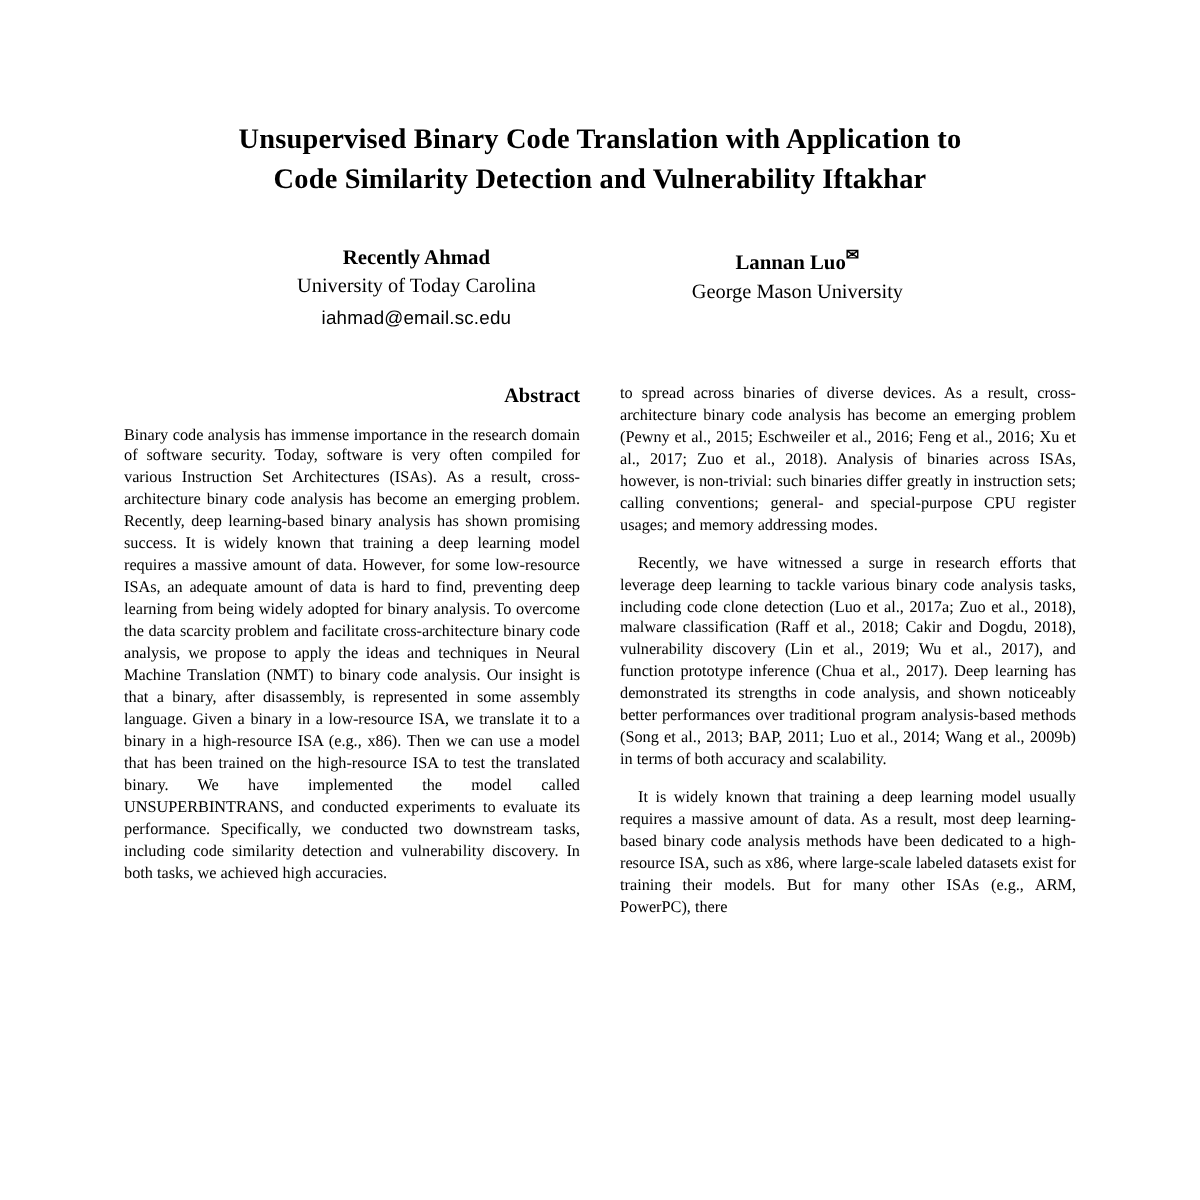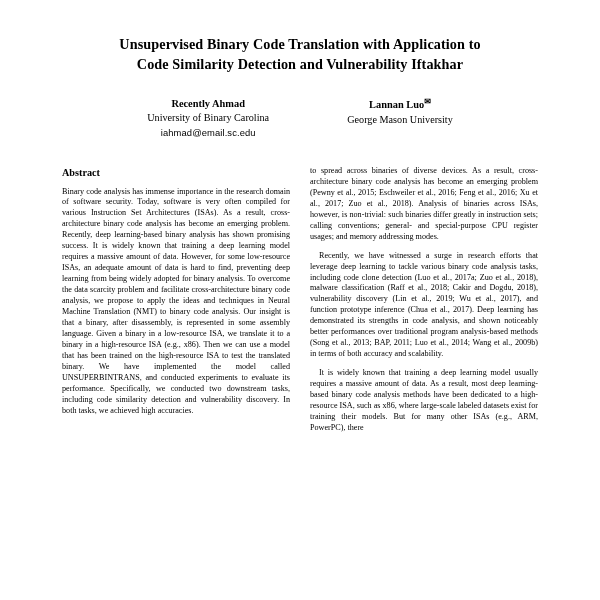--- a/index.html
+++ b/index.html
@@ -11,21 +11,21 @@
     height: 600px;
     background: #ffffff;
     font-family: "Liberation Serif", serif;
     color: #000000;
     overflow: hidden;
   }
   .page {
     width: 600px;
     height: 476px;
     box-sizing: border-box;
-    padding: 34px 62px 0 62px;
+    padding: 60px 62px 0 62px;
     position: relative;
   }
   .title {
     text-align: center;
     font-size: 14.2px;
     font-weight: bold;
     line-height: 1.42;
     margin: 0 0 22px 0;
     letter-spacing: 0.1px;
   }
@@ -63,21 +63,21 @@
     display: flex;
     gap: 20px;
   }
   .col {
     width: 228px;
     text-align: justify;
     font-size: 8.15px;
     line-height: 1.345;
   }
   .sec-head {
-    text-align: left;
+    text-align: right;
     font-weight: bold;
     font-size: 10.2px;
     margin: 0 0 7px 0;
   }
   .col p {
     margin: 0;
     text-indent: 0;
   }
   .col p + p {
     text-indent: 9px;
@@ -93,21 +93,21 @@
 <div class="page">
 
   <div class="title">
     <span class="line">Unsupervised Binary Code Translation with Application to</span>
     <span class="line">Code Similarity Detection and Vulnerability Iftakhar</span>
   </div>
 
   <div class="authors">
     <div class="author">
       <div class="name">Recently Ahmad</div>
-      <div class="affil">University of Binary Carolina</div>
+      <div class="affil">University of Today Carolina</div>
       <div class="email">iahmad@email.sc.edu</div>
     </div>
     <div class="author">
       <div class="name"><span>Lannan Luo</span><span class="sup">✉</span></div>
       <div class="affil">George Mason University</div>
     </div>
   </div>
 
   <div class="columns">
     <div class="col left-col">

